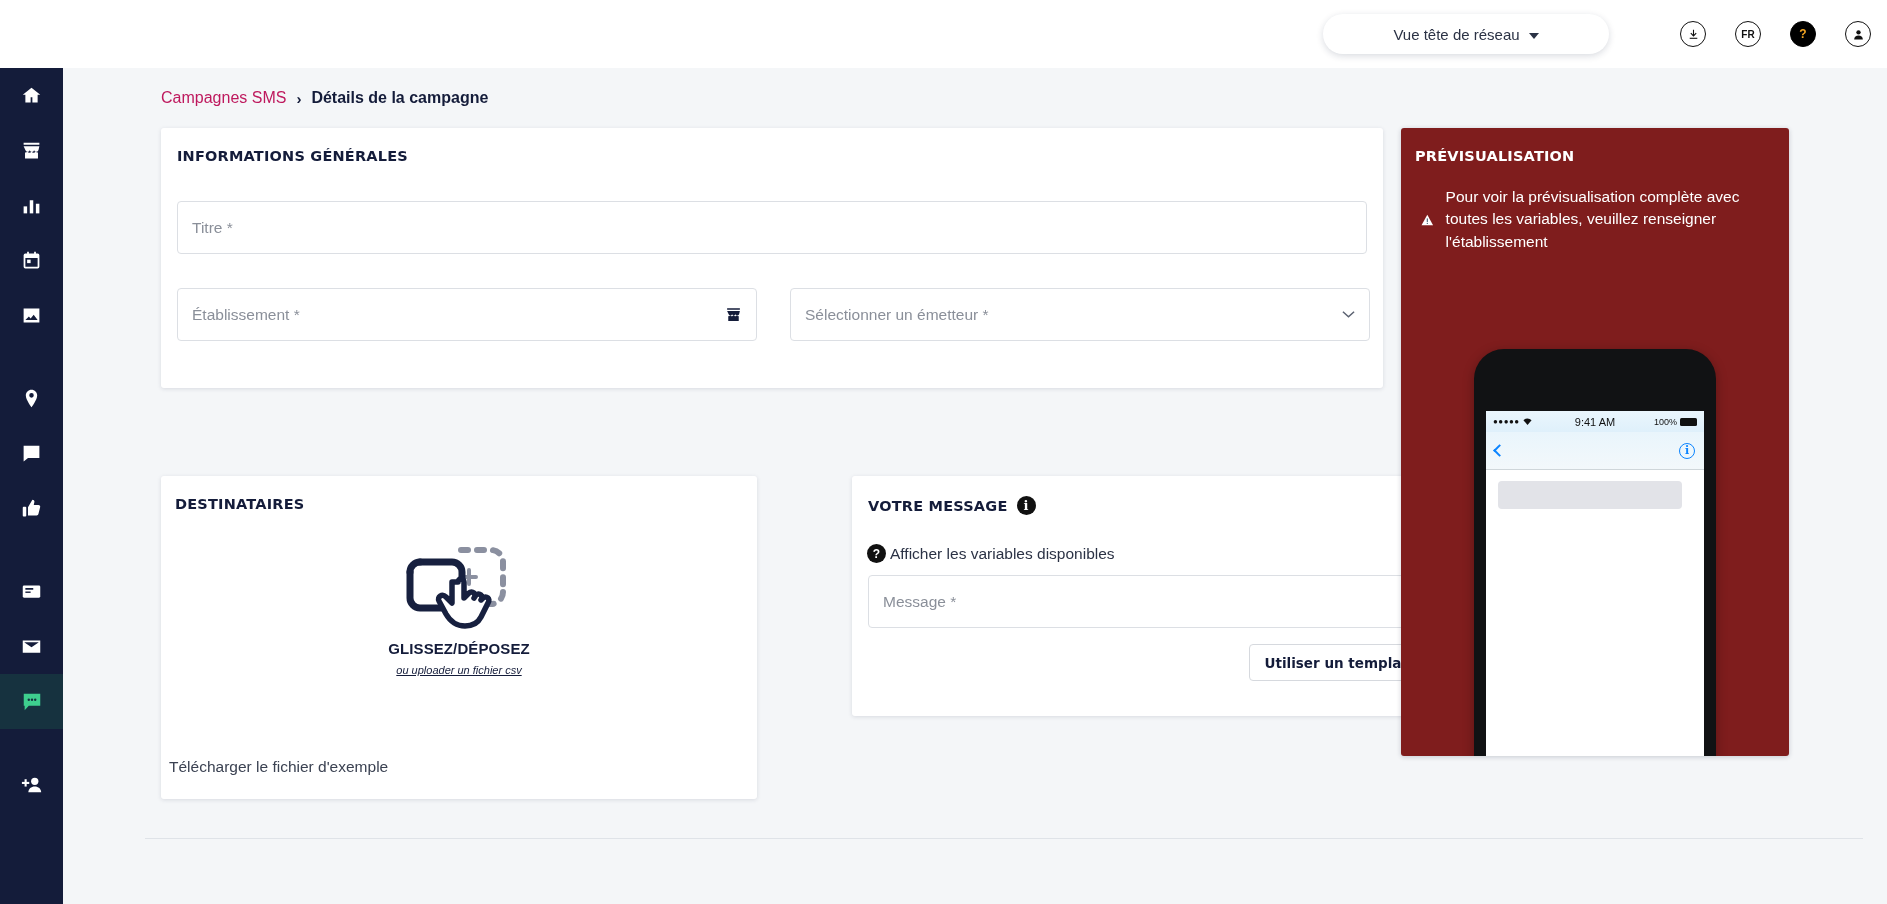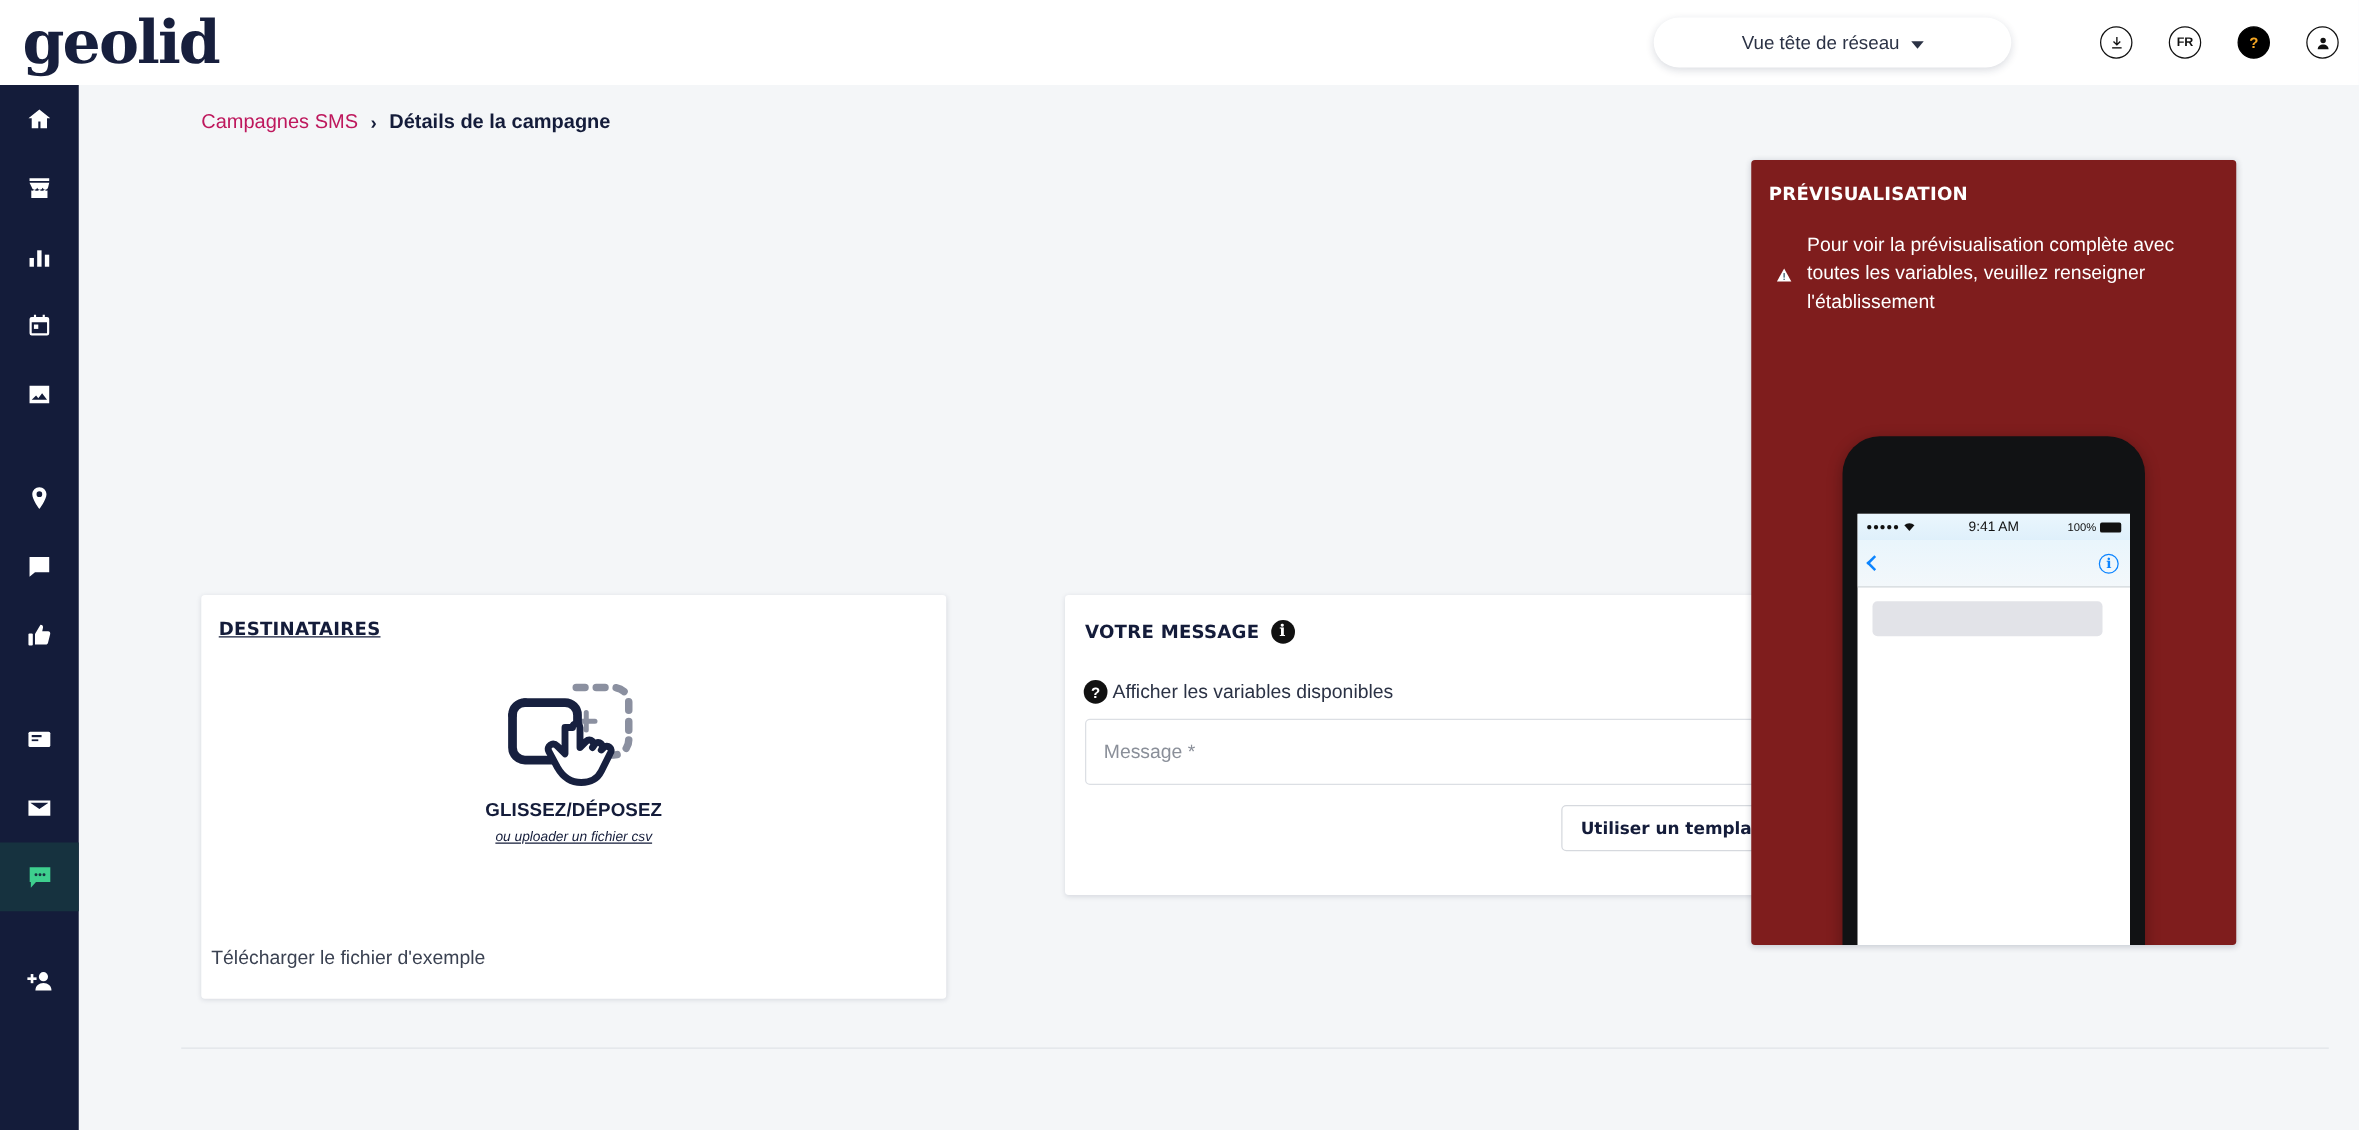--- a/index.html
+++ b/index.html
@@ -126,21 +126,21 @@
 
   
   #card-general { left: 98px; top: 60px; width: 1222px; height: 260px; }
   #gen-title { position: absolute; left: 16px; top: 20px; }
   #f-titre { left: 16px; top: 73px; width: 1190px; height: 53px; }
   #f-etab  { left: 16px; top: 160px; width: 580px; height: 53px; }
   #f-emet  { left: 629px; top: 160px; width: 580px; height: 53px; }
 
   
   #card-dest { left: 98px; top: 408px; width: 596px; height: 323px; }
-  #dest-title { position: absolute; left: 14px; top: 20px; text-decoration: underline; }
+  #dest-title { position: absolute; left: 14px; top: 20px; }
   .drop-zone {
     position: absolute; left: 0; top: 62px; width: 596px; height: 190px;
     display: flex; flex-direction: column; align-items: center; justify-content: flex-start;
   }
   .dz-label {
     font-family: Liberation Sans, sans-serif;
     font-size: 15px; font-weight: 700; color: #141c3a;
     margin-top: 6px; letter-spacing: .1px;
   }
   .dz-sub {
@@ -255,21 +255,20 @@
   
   .footer-rule {
     position: absolute; left: 82px; top: 770px; width: 1718px; height: 1px;
     background: #dfe3e8;
   }
 </style>
 </head>
 <body>
 
 <div class="topbar">
-  <div class="logo">geolid</div>
 
   <div class="topbar-right">
     <div class="network-select">
       <span>Vue tête de réseau</span>
       <span class="chev"></span>
     </div>
 
     <div class="circ-btn">
       <svg width="13" height="13" viewBox="0 0 24 24" fill="#111">
           <path d="M11 3h2v9.2l3.3-3.3 1.4 1.4L12 16 6.3 10.3l1.4-1.4L11 12.2V3z"></path>
@@ -367,20 +366,45 @@
 </div>
 
 <div class="content">
 
   <div class="breadcrumb">
     <span class="bc-link">Campagnes SMS</span>
     <span class="bc-sep">›</span>
     <span class="bc-current">Détails de la campagne</span>
   </div>
 
+  <div class="card" id="card-general">
+    <div class="card-title" id="gen-title">INFORMATIONS GÉNÉRALES</div>
+
+    <div class="field" id="f-titre">
+      <span class="ph">Titre *</span>
+    </div>
+
+    <div class="field" id="f-etab">
+      <span class="ph">Établissement *</span>
+      <span class="trail">
+        <svg width="17" height="17" viewBox="0 0 24 24" fill="#141c3a">
+            <path d="M3 3h18v2.4H3V3zm0 4h18l-1 4.3a2.6 2.6 0 0 1-5 .4 2.6 2.6 0 0 1-5 0 2.6 2.6 0 0 1-5-.4L3 7zm1.6 7.2c1 .3 2-.1 2.6-.7.6.6 1.5 1 2.4 1s1.8-.4 2.4-1c.6.6 1.5 1 2.4 1s1.8-.4 2.4-1c.6.6 1.6 1 2.6.7V21H4.6v-6.8zM7 15.6h4.6V21H7v-5.4z"></path>
+          </svg>
+      </span>
+    </div>
+
+    <div class="field" id="f-emet">
+      <span class="ph">Sélectionner un émetteur *</span>
+      <span class="trail">
+        <svg width="13" height="9" viewBox="0 0 14 9" fill="none" stroke="#5b6271" stroke-width="1.6">
+            <path d="M1 1.5L7 7l6-5.5"></path>
+          </svg>
+      </span>
+    </div>
+  </div>
 
   <div class="card" id="card-dest">
     <div class="card-title" id="dest-title">DESTINATAIRES</div>
 
     <div class="drop-zone">
       <svg width="106" height="96" viewBox="0 0 106 96">
         <path d="M55 12h30a12 12 0 0 1 12 12v30" fill="none" stroke="#8b90a0" stroke-width="6" stroke-linecap="round" stroke-dasharray="7 9"></path>
         <path d="M97 54a12 12 0 0 1-12 12H67" fill="none" stroke="#8b90a0" stroke-width="6" stroke-linecap="round" stroke-dasharray="7 9"></path>
         <path d="M63 32v14M56 39h14" stroke="#8b90a0" stroke-width="4" stroke-linecap="round"></path>
         <path d="M14 24h32a10 10 0 0 1 10 10v16" fill="none" stroke="#17203f" stroke-width="7" stroke-linecap="round"></path>

